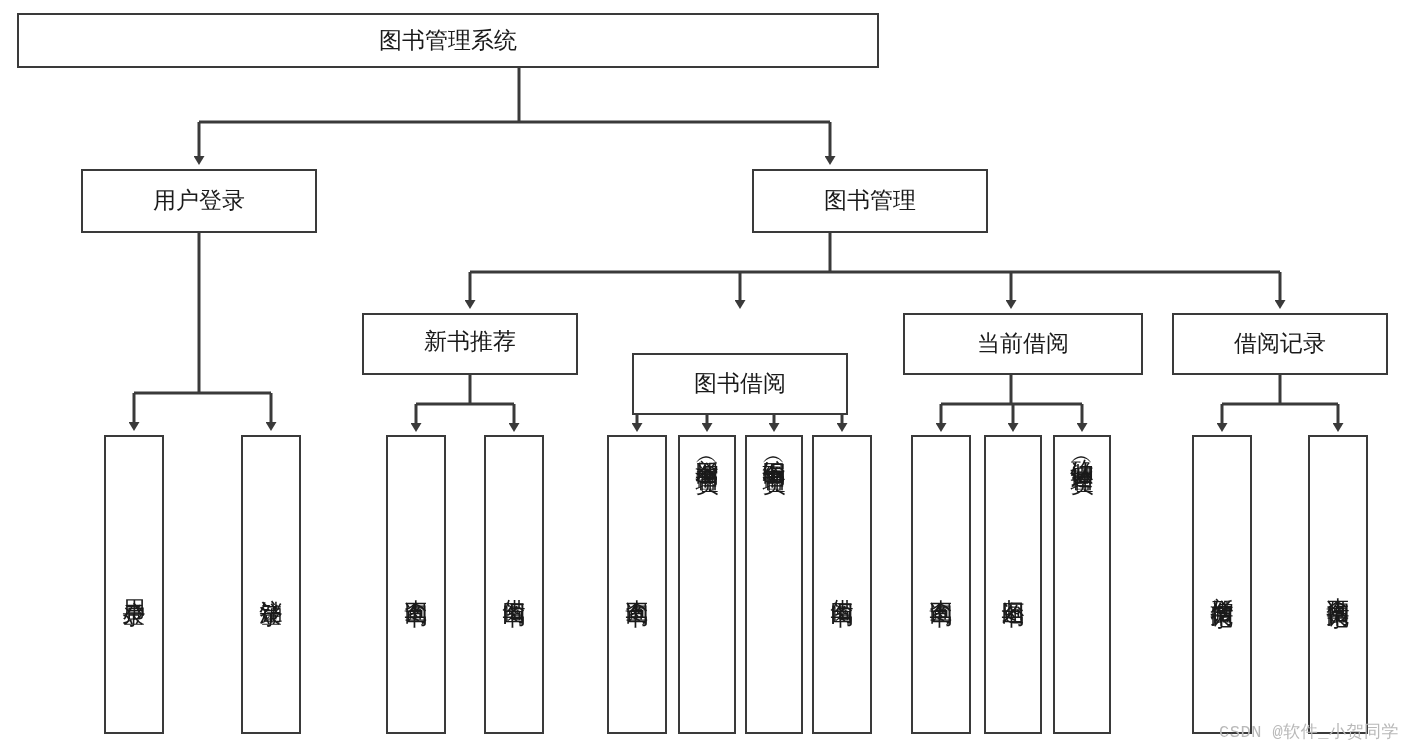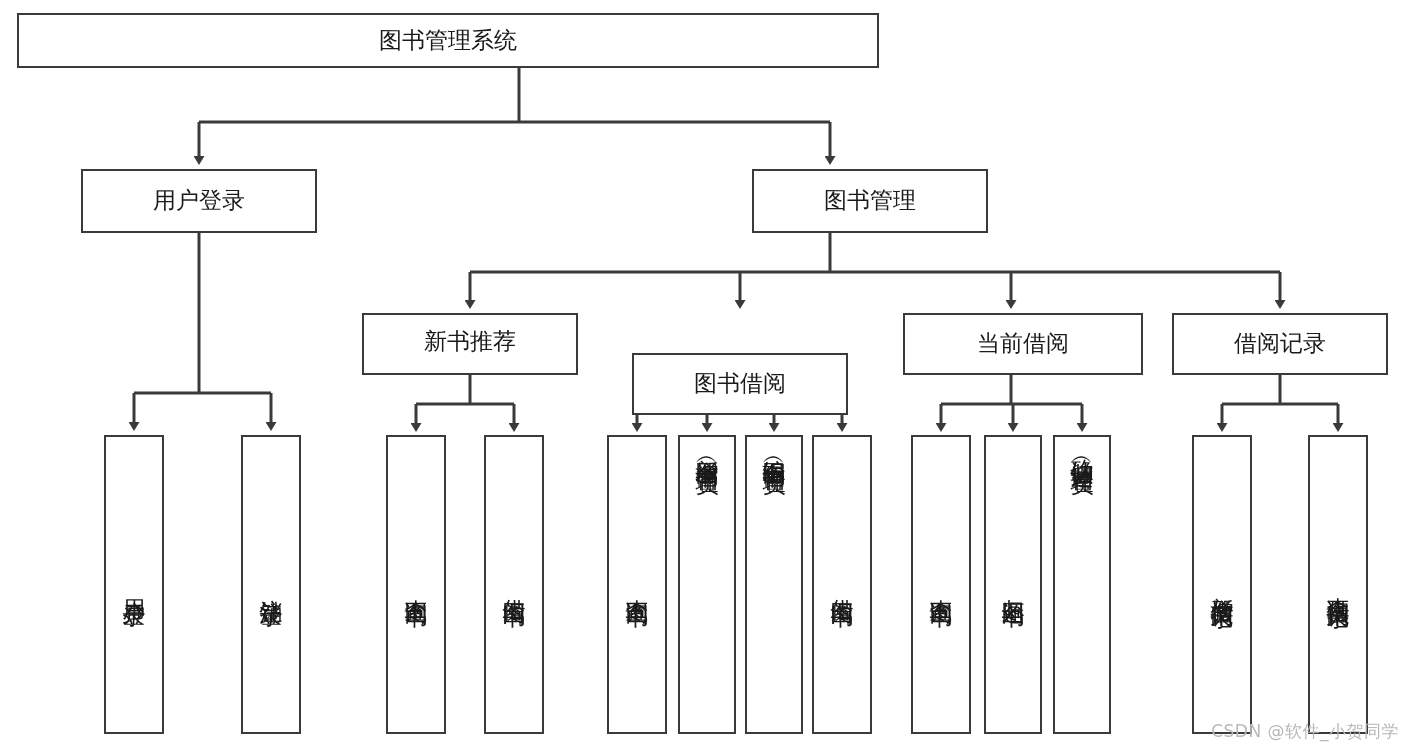--- a/index.html
+++ b/index.html
@@ -68,20 +68,21 @@
     margin-top: 4px;
   }
   .watermark {
     position: absolute;
     right: 6px;
     bottom: 4px;
     font-size: 17px;
     color: #b9b9b9;
     white-space: nowrap;
     letter-spacing: 0.5px;
+    font-family: Liberation Mono, monospace;
   }
 </style>
 </head>
 <body>
 
 <div id="canvas">
 
   <svg id="wires" viewBox="0 0 1405 747" xmlns="http://www.w3.org/2000/svg">
     <defs>
       <marker id="arrow" markerWidth="9" markerHeight="11" refX="1" refY="5.5" orient="auto" markerUnits="userSpaceOnUse">

